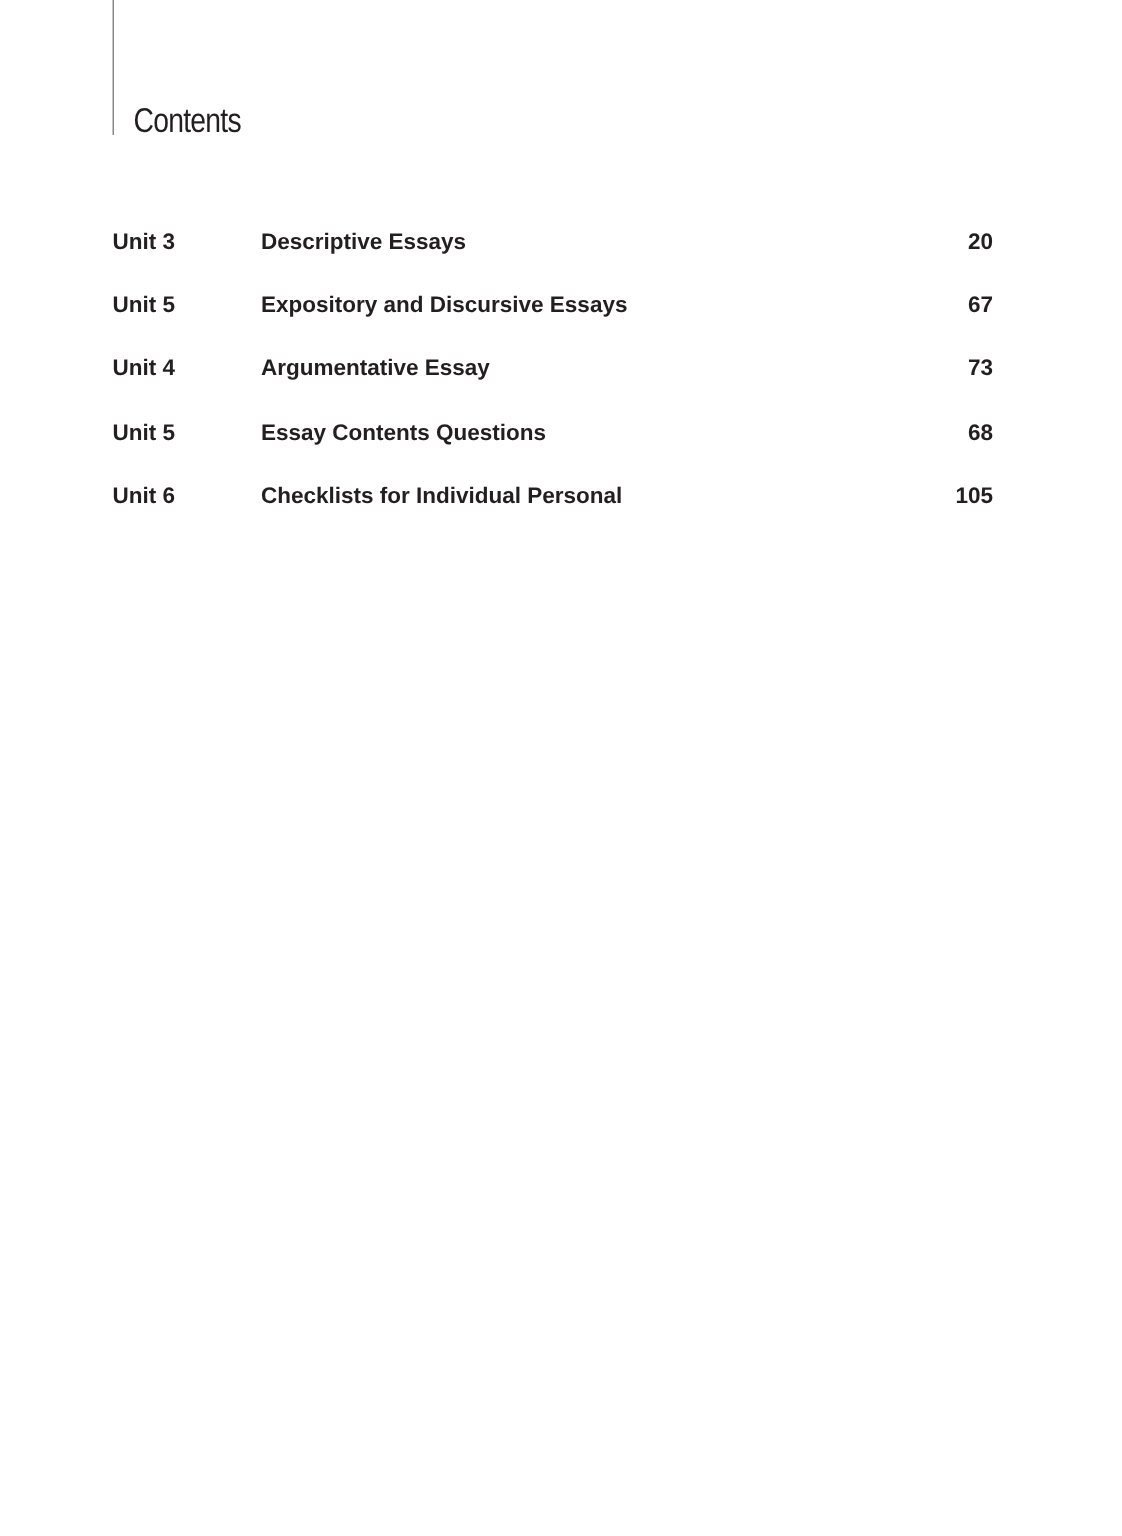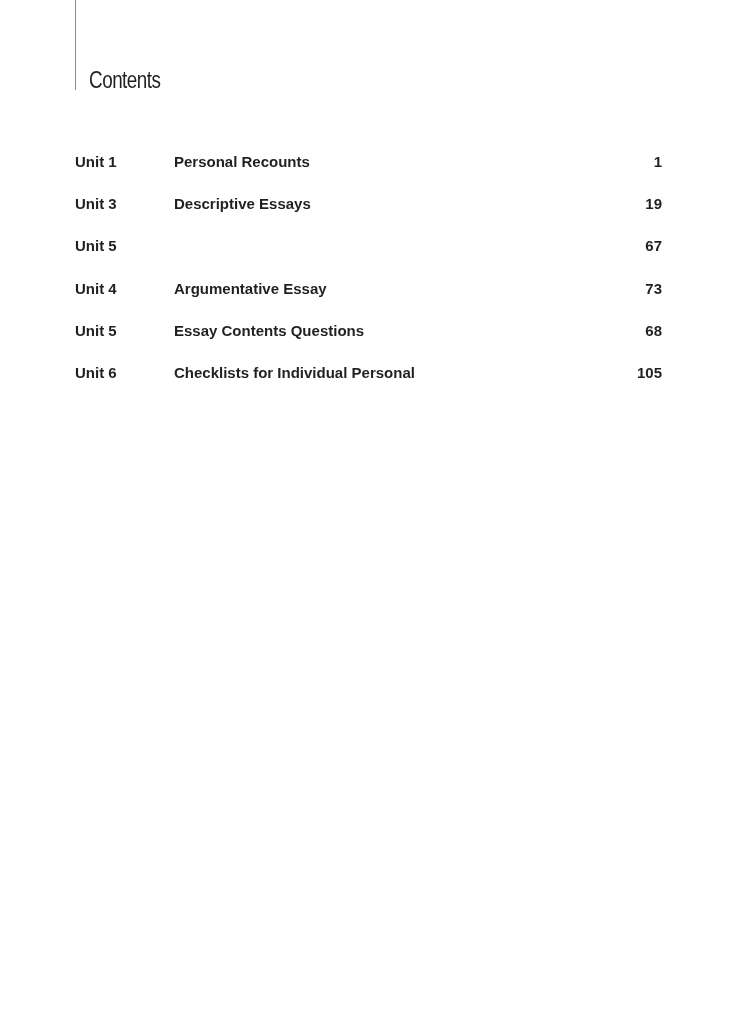--- a/index.html
+++ b/index.html
@@ -68,31 +68,27 @@
   </style>
 </head>
 <body>
 
 <div class="rule"></div>
 
 <h1 class="title">Contents</h1>
 
 <div class="toc">
   <div class="row">
-    <span class="unit">Unit 1</span>
-    <span class="chapter">Personal Recounts</span>
-    <span class="page">1</span>
-  </div>
-  <div class="row">
     <span class="unit">Unit 3</span>
     <span class="chapter">Descriptive Essays</span>
-    <span class="page">19</span>
+    <span class="page">20</span>
   </div>
   <div class="row">
     <span class="unit">Unit 5</span>
+    <span class="chapter">Expository and Discursive Essays</span>
     <span class="page">67</span>
   </div>
   <div class="row">
     <span class="unit">Unit 4</span>
     <span class="chapter">Argumentative Essay</span>
     <span class="page">73</span>
   </div>
   <div class="row">
     <span class="unit">Unit 5</span>
     <span class="chapter">Essay Contents Questions</span>

